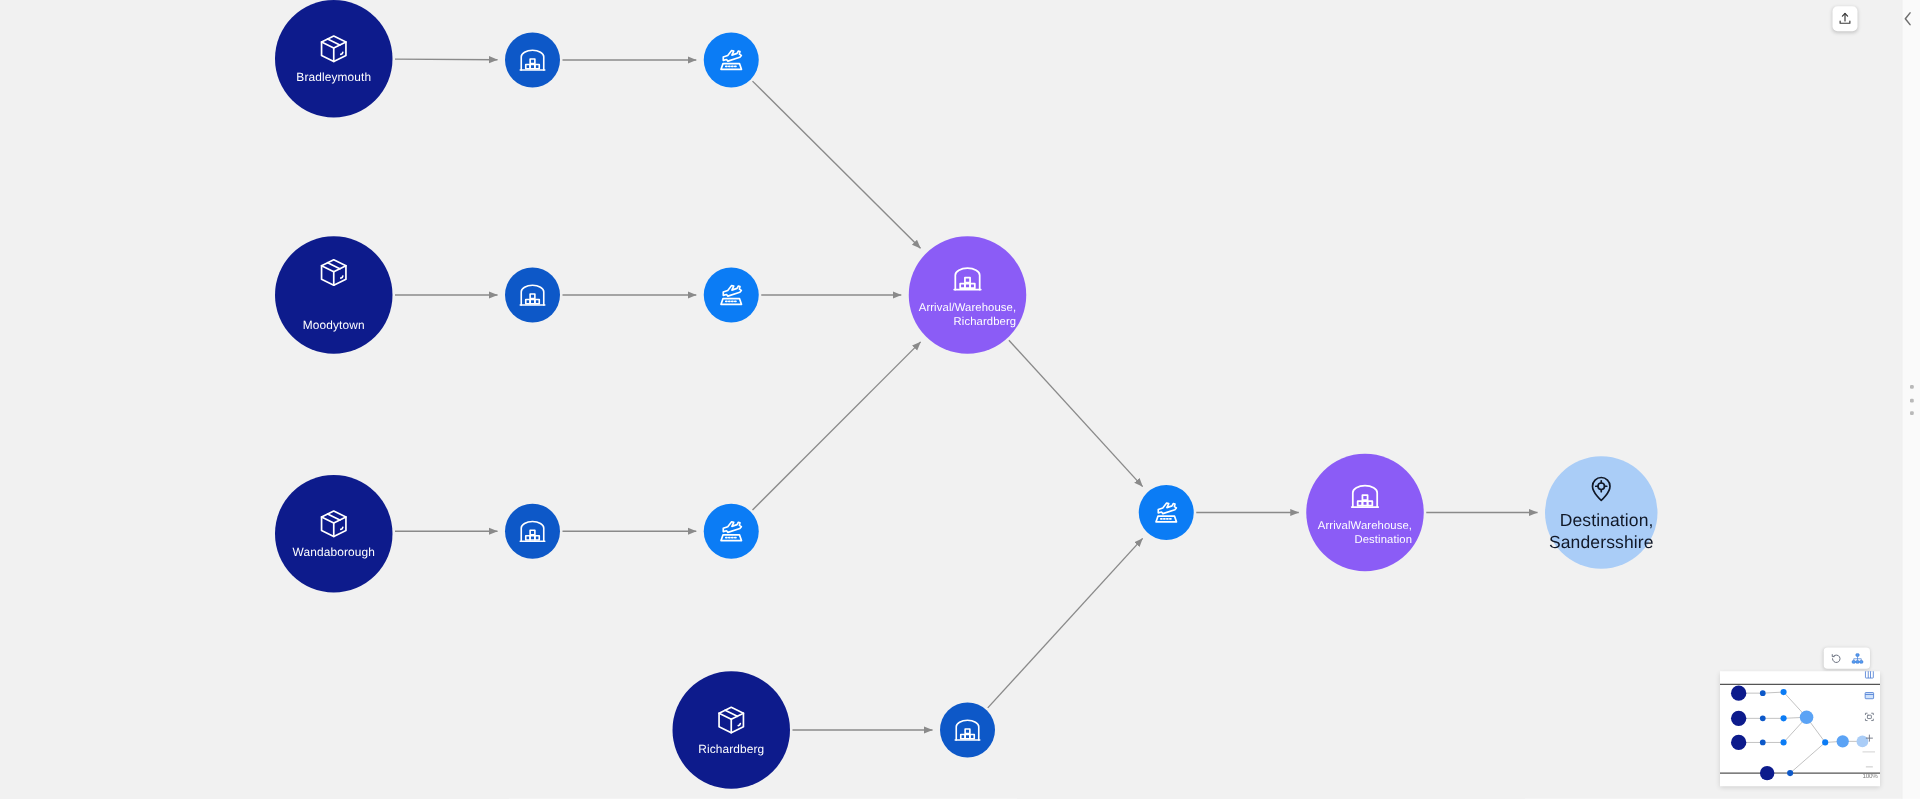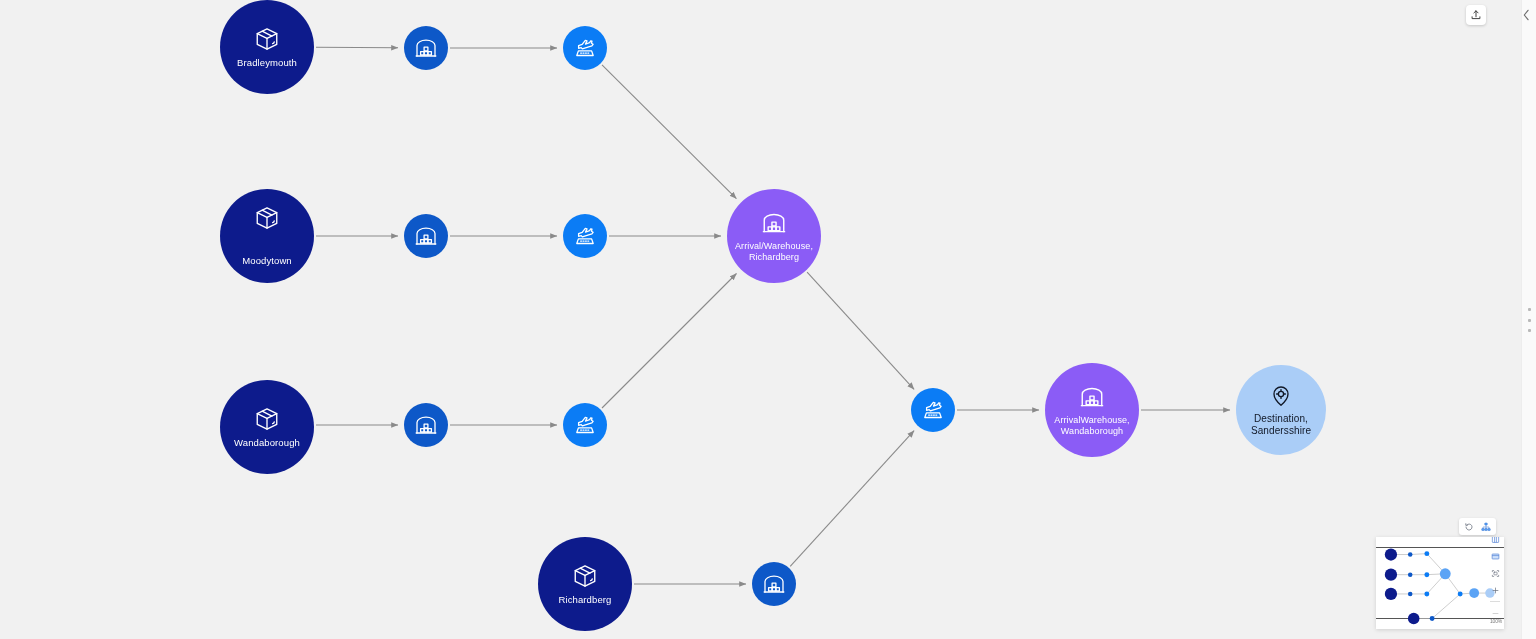--- a/index.html
+++ b/index.html
@@ -44,21 +44,21 @@
     user-select: none;
   }
   .node .node-icon {
     display: flex;
     align-items: center;
     justify-content: center;
     line-height: 0;
   }
   .node .node-label {
     margin-top: 5px;
-    text-align: center;
+    text-align: right;
     line-height: 1.18;
     letter-spacing: .1px;
     white-space: pre-line;
     padding: 0 4px;
   }
 
   
   .node.origin {
     width: 94px; height: 94px;
     background: #0d1b8c;
@@ -87,21 +87,21 @@
     font-size: 9px;
   }
 
   
   .node.destination {
     width: 90px; height: 90px;
     background: #aacdf7;
   }
   .node.destination .node-label {
     color: #111827;
-    font-size: 10px;
+    font-size: 14px;
   }
 
   
   #right-rail {
     position: absolute;
     right: 0; top: 0;
     width: 14px;
     height: 639px;
     background: #fafafa;
     border-left: 1px solid #ededed;
@@ -393,21 +393,21 @@
           <svg width="26" height="26" viewBox="0 0 24 24" fill="none" stroke="#ffffff" stroke-width="1.3" stroke-linecap="round" stroke-linejoin="round">
       <path d="M3 20V9.4C3 6.6 7 4.2 12 4.2s9 2.4 9 5.2V20"></path>
       <path d="M2.2 20h19.6"></path>
       <rect x="10.1" y="11.2" width="3.8" height="3.6"></rect>
       <rect x="6.6" y="15.6" width="3.5" height="3.4"></rect>
       <rect x="13.9" y="15.6" width="3.5" height="3.4"></rect>
       <rect x="10.1" y="15.6" width="3.8" height="3.4"></rect>
     </svg>
         </span>
         <span class="node-label">ArrivalWarehouse,
-Wandaborough</span>
+Destination</span>
       </div>
       <div class="node destination" style="left: 1236px; top: 365px; width: 90px; height: 90px;">
         <span class="node-icon">
           <svg width="24" height="24" viewBox="0 0 24 24" fill="none" stroke="#111827" stroke-width="1.35" stroke-linecap="round" stroke-linejoin="round">
       <path d="M12 21.3s7-6.1 7-11.3a7 7 0 1 0-14 0c0 5.2 7 11.3 7 11.3z"></path>
       <circle cx="12" cy="10" r="2.6"></circle>
       <path d="M12 5.6v1.6M12 12.8v1.6M7.6 10h1.7M14.7 10h1.7"></path>
     </svg>
         </span>
         <span class="node-label">Destination,

